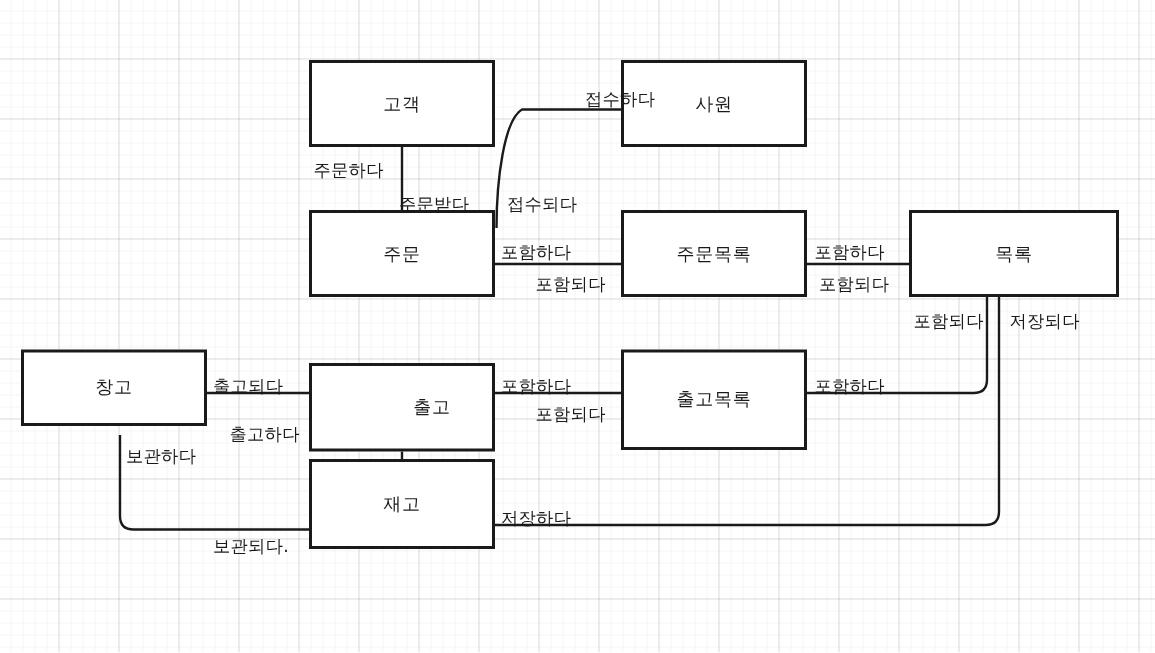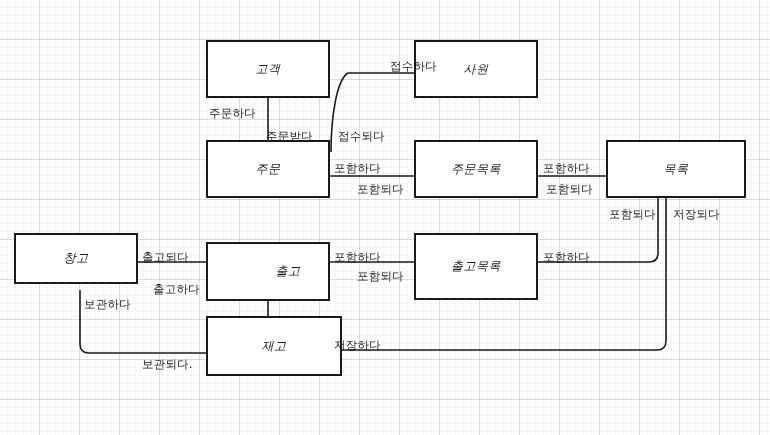--- a/index.html
+++ b/index.html
@@ -30,21 +30,20 @@
     height: 435px;
   }
   .node {
     position: absolute;
     box-sizing: border-box;
     border: 2px solid #1a1a1a;
     background: #ffffff;
     display: flex;
     align-items: center;
     justify-content: center;
-    font-style: italic;
   }
   .node-label {
     font-size: 12px;
     color: #1a1a1a;
     letter-spacing: 0.5px;
     white-space: nowrap;
   }
   .edge-label {
     position: absolute;
     font-size: 11.5px;
@@ -90,21 +89,21 @@
       </div>
       <div class="node" style="left: 14px; top: 233px; width: 124px; height: 51px;">
         <span class="node-label">창고</span>
       </div>
       <div class="node" style="left: 206px; top: 242px; width: 124px; height: 59px; padding-left: 40px;">
         <span class="node-label">출고</span>
       </div>
       <div class="node" style="left: 414px; top: 233px; width: 124px; height: 67px;">
         <span class="node-label">출고목록</span>
       </div>
-      <div class="node" style="left: 206px; top: 316px; width: 136px; height: 60px;">
+      <div class="node" style="left: 206px; top: 306px; width: 124px; height: 60px;">
         <span class="node-label">재고</span>
       </div>
     </div>
   <div id="label-layer">
       <div class="edge-label" style="left: 390px; top: 61px;">접수하다</div>
       <div class="edge-label" style="left: 209px; top: 108px;">주문하다</div>
       <div class="edge-label" style="left: 266px; top: 131px;">주문받다</div>
       <div class="edge-label" style="left: 338px; top: 131px;">접수되다</div>
       <div class="edge-label" style="left: 334px; top: 163px;">포함하다</div>
       <div class="edge-label" style="left: 357px; top: 184px;">포함되다</div>

